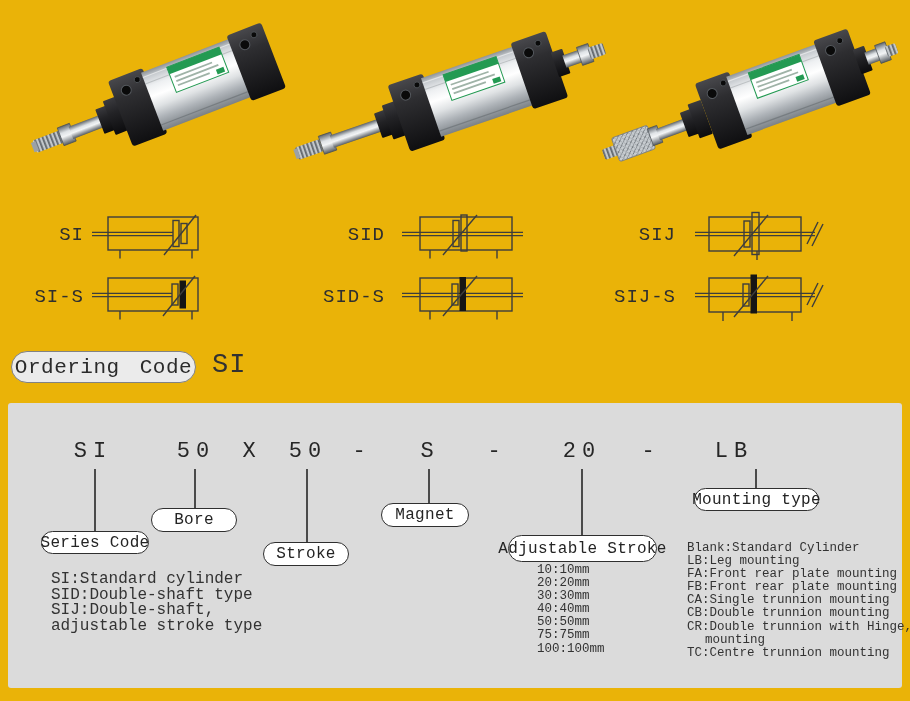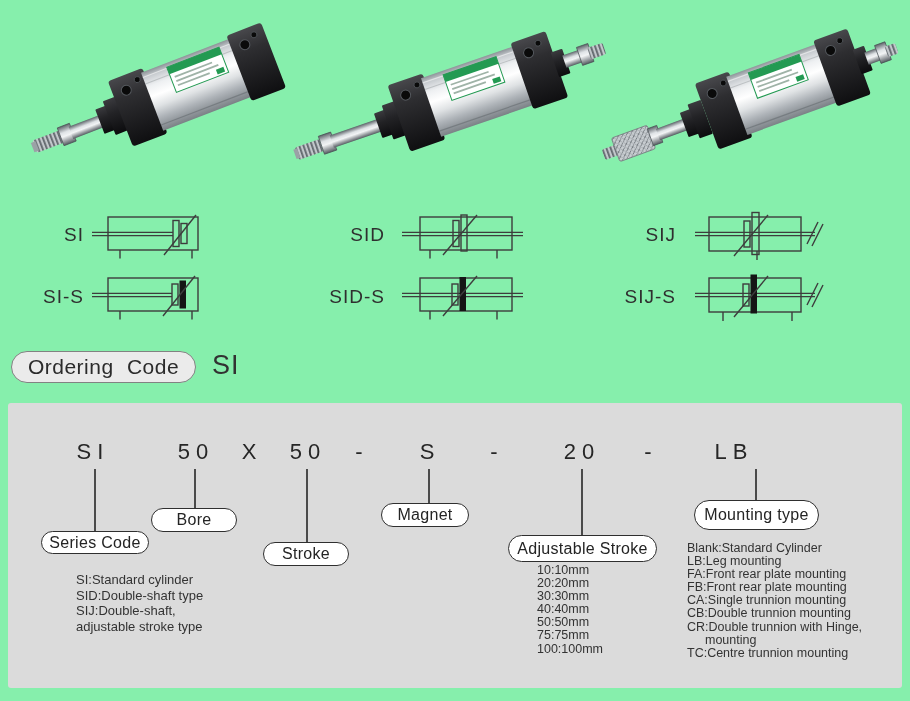--- a/index.html
+++ b/index.html
@@ -1,18 +1,18 @@
 <!DOCTYPE html>
 <html><head>
 <meta charset="utf-8">
 <style>
   html,body{margin:0;padding:0;background:#ffffff;}
   .stage{
     position:relative;width:910px;height:701px;overflow:hidden;
-    font-family:Liberation Sans, sans-serif;color:#2e2e2e;background:#86efac;
+    font-family:Liberation Mono, monospace;color:#2e2e2e;background:#eab308;
   }
   .abs{position:absolute;}
   
   .dlabel{
     position:absolute;width:62px;text-align:right;
     font-size:19px;letter-spacing:1px;color:#2f2f2f;
   }
   .dsvg{position:absolute;overflow:visible;}
   
   .badge{
@@ -36,21 +36,21 @@
     position:absolute;top:439px;transform:translateX(-50%);
     font-size:22px;letter-spacing:6px;color:#262626;white-space:nowrap;
   }
   .vline{position:absolute;width:1.5px;background:#4a4a4a;}
   .pill{
     position:absolute;background:#ffffff;border:1.4px solid #2f2f2f;border-radius:999px;
     display:flex;align-items:center;justify-content:center;
     font-size:16px;color:#242424;box-sizing:border-box;white-space:nowrap;letter-spacing:0.3px;
   }
   .tlist{position:absolute;color:#333333;white-space:pre;}
-  .series-list{left:51px;top:572px;font-size:13px;line-height:15.7px;margin-left:25px;}
+  .series-list{left:51px;top:572px;font-size:16px;line-height:15.7px;}
   .magnet-list{left:364px;top:531px;font-size:13px;line-height:15.5px;}
   .stroke-list{left:537px;top:564px;font-size:12.5px;line-height:13.1px;}
   .mounting-list{left:687px;top:542px;font-size:12.5px;line-height:13.1px;}
   .mounting-list div:nth-child(8){padding-left:18px;}
 </style>
 </head>
 <body>
 
 <div class="stage">
 
@@ -292,19 +292,19 @@
   <div class="vline" style="left:306px;top:469px;height:73px;"></div>
   <div class="vline" style="left:428px;top:469px;height:34px;"></div>
   <div class="vline" style="left:581px;top:469px;height:66px;"></div>
   <div class="vline" style="left:755px;top:469px;height:37px;"></div>
 
   <div class="pill" style="left:151px;top:508px;width:86px;height:24px;">Bore</div>
   <div class="pill" style="left:41px;top:531px;width:108px;height:23px;">Series Code</div>
   <div class="pill" style="left:263px;top:542px;width:86px;height:24px;">Stroke</div>
   <div class="pill" style="left:381px;top:503px;width:88px;height:24px;">Magnet</div>
   <div class="pill" style="left:508px;top:535px;width:149px;height:27px;">Adjustable Stroke</div>
-  <div class="pill" style="left:694px;top:500px;width:125px;height:30px;">Mounting type</div>
+  <div class="pill" style="left:694px;top:488px;width:125px;height:23px;">Mounting type</div>
 
   <div class="tlist series-list"><div>SI:Standard cylinder</div><div>SID:Double-shaft type</div><div>SIJ:Double-shaft,</div><div>adjustable stroke type</div></div>
   <div class="tlist stroke-list"><div>10:10mm</div><div>20:20mm</div><div>30:30mm</div><div>40:40mm</div><div>50:50mm</div><div>75:75mm</div><div>100:100mm</div></div>
   <div class="tlist mounting-list"><div>Blank:Standard Cylinder</div><div>LB:Leg mounting</div><div>FA:Front rear plate mounting</div><div>FB:Front rear plate mounting</div><div>CA:Single trunnion mounting</div><div>CB:Double trunnion mounting</div><div>CR:Double trunnion with Hinge,</div><div>mounting</div><div>TC:Centre trunnion mounting</div></div>
 
 </div>
 
 </body></html>

